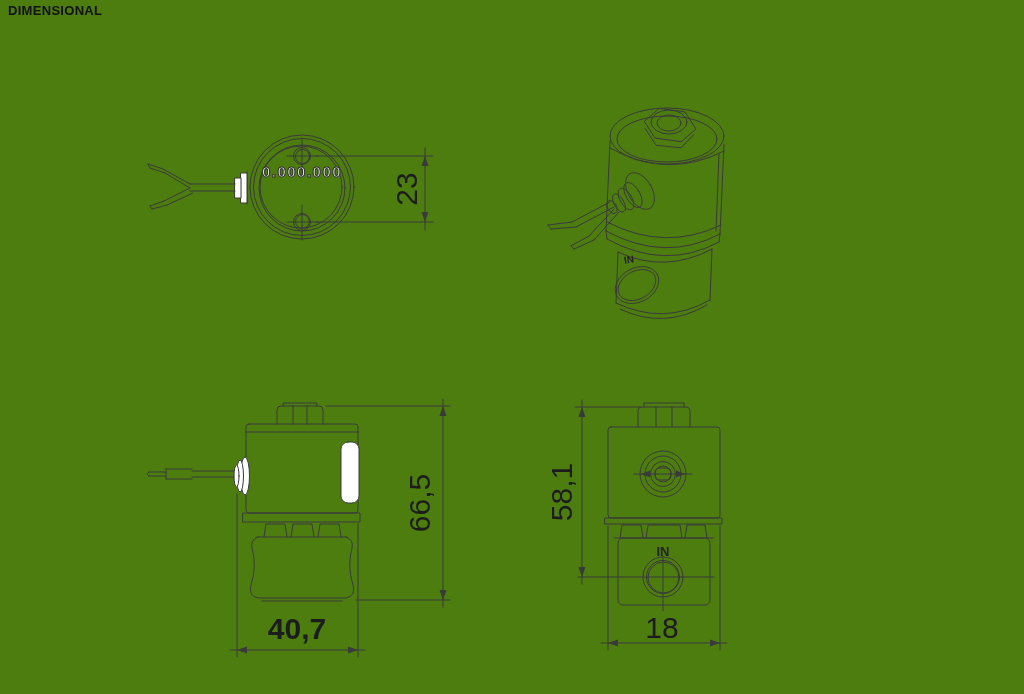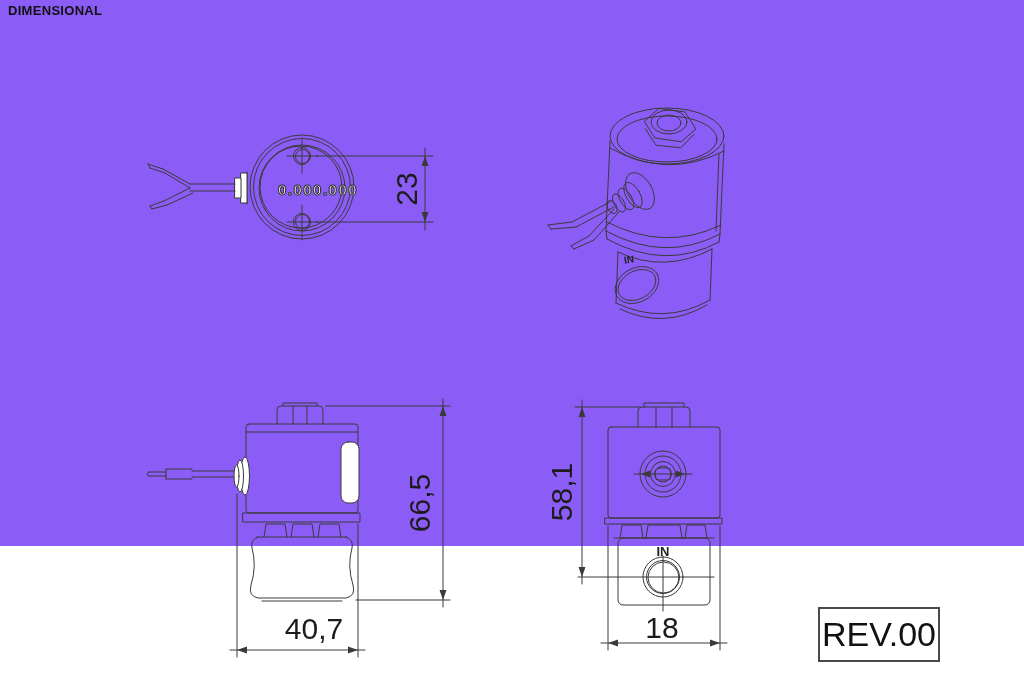--- a/index.html
+++ b/index.html
@@ -1,18 +1,18 @@
 <!DOCTYPE html>
 <html><head>
 <meta charset="utf-8">
 <style>
   * { margin: 0; padding: 0; box-sizing: border-box; }
   html, body { width: 1024px; height: 694px; background: #ffffff; overflow: hidden;
     font-family: "Liberation Sans", sans-serif; }
-  #canvas { position: relative; width: 1024px; height: 546px; background: #8b5cf6; text-align: right; }
+  #canvas { position: relative; width: 1024px; height: 694px; background: #4d7c0f; text-align: right; }
   svg { position: absolute; left: 0; top: 0; }
   svg * { vector-effect: non-scaling-stroke; }
   .lbl { position: absolute; color: #1f1f1f; white-space: nowrap;
     transform: translate(-50%, -50%); line-height: 1; }
   .title { position: absolute; left: 8px; top: 3px; font-size: 13px; font-weight: bold;
     color: #111; letter-spacing: 0.3px; }
   .dim { font-size: 30px; font-weight: 400; color: #1c1c1c; }
   .rot { transform: translate(-50%, -50%) rotate(-90deg); }
   .partnum { font-size: 15px; font-weight: bold; letter-spacing: 1.5px;
     color: #ffffff; -webkit-text-stroke: 1.1px #2e2e2e; }
@@ -197,32 +197,29 @@
       <line x1="720" y1="526" x2="720" y2="650"></line>
       <line x1="601" y1="643" x2="727" y2="643"></line>
       <polygon points="608,643 618,639.5 618,646.5" fill="#3a3a3a" stroke="none"></polygon>
       <polygon points="720,643 710,639.5 710,646.5" fill="#3a3a3a" stroke="none"></polygon>
     </g>
   </g>
 </svg>
 
   <div class="title">DIMENSIONAL</div>
 
-  <div class="lbl partnum" style="left:302px; top:189px;margin-left:16px;">0.000.000</div>
+  <div class="lbl partnum" style="left:302px; top:171px;">0.000.000</div>
 
   <div class="lbl dim rot" style="left:407px; top:189px;">23</div>
 
   <div class="lbl in-iso" style="left:629px; top:260px;">IN</div>
 
   <div class="lbl dim rot" style="left:420px; top:503px;">66,5</div>
 
-  <div class="lbl dim" style="left:314px; top:629px;">40,7</div>
+  <div class="lbl dim" style="left:297px; top:629px;font-weight:bold;">40,7</div>
 
   <div class="lbl dim rot" style="left:562px; top:492px;">58,1</div>
 
   <div class="lbl in-front" style="left:663px; top:551px;">IN</div>
 
   <div class="lbl dim" style="left:662px; top:628px;">18</div>
 
-  <div class="revbox">
-    <span>REV.00</span>
-  </div>
 </div>
 
 </body></html>

